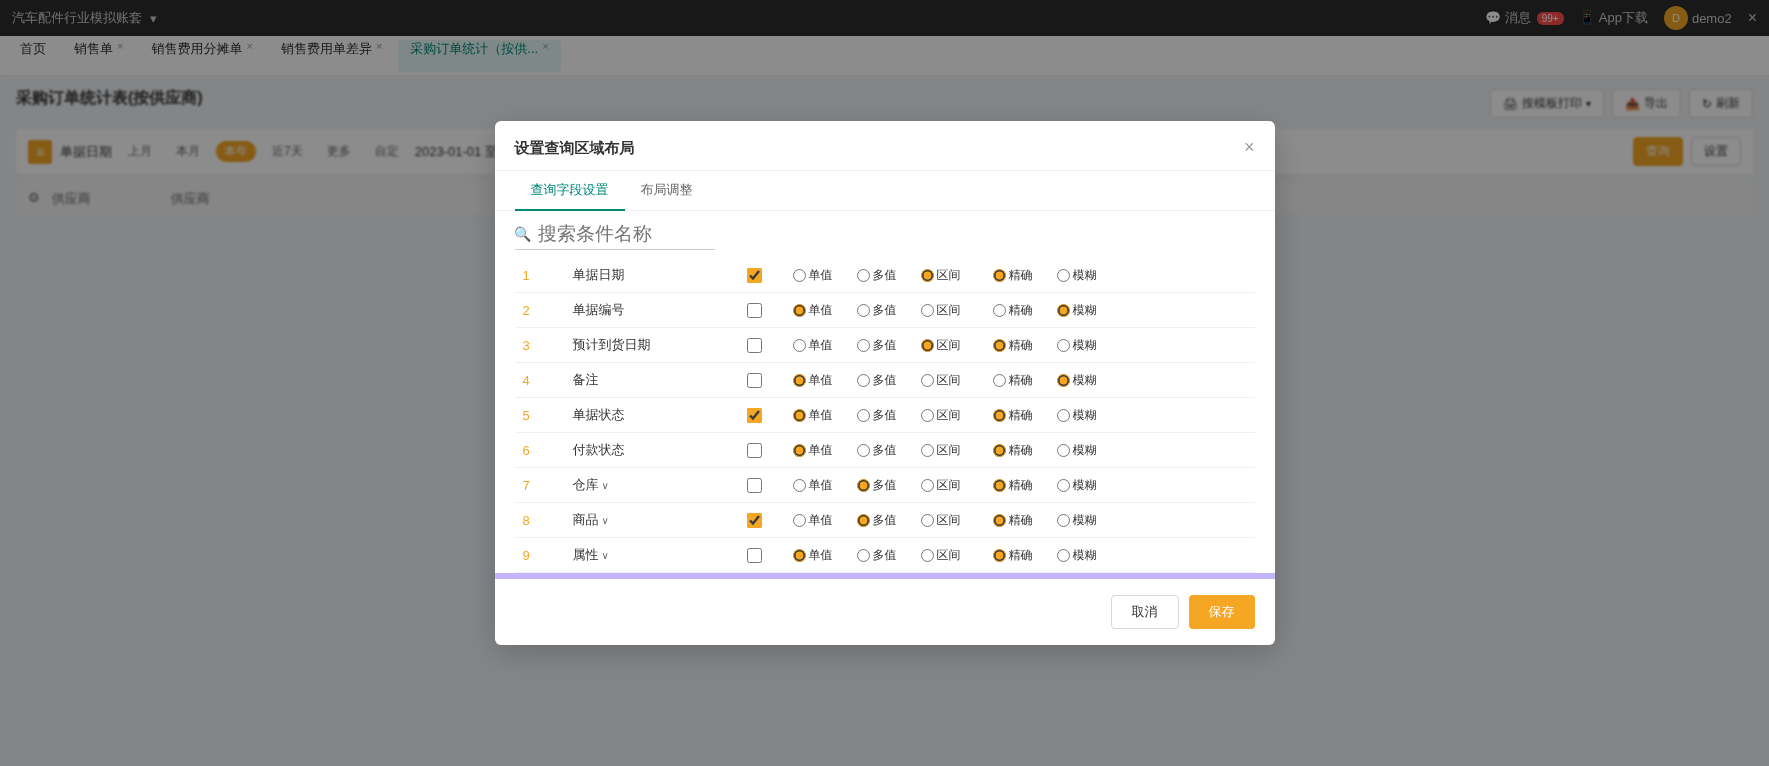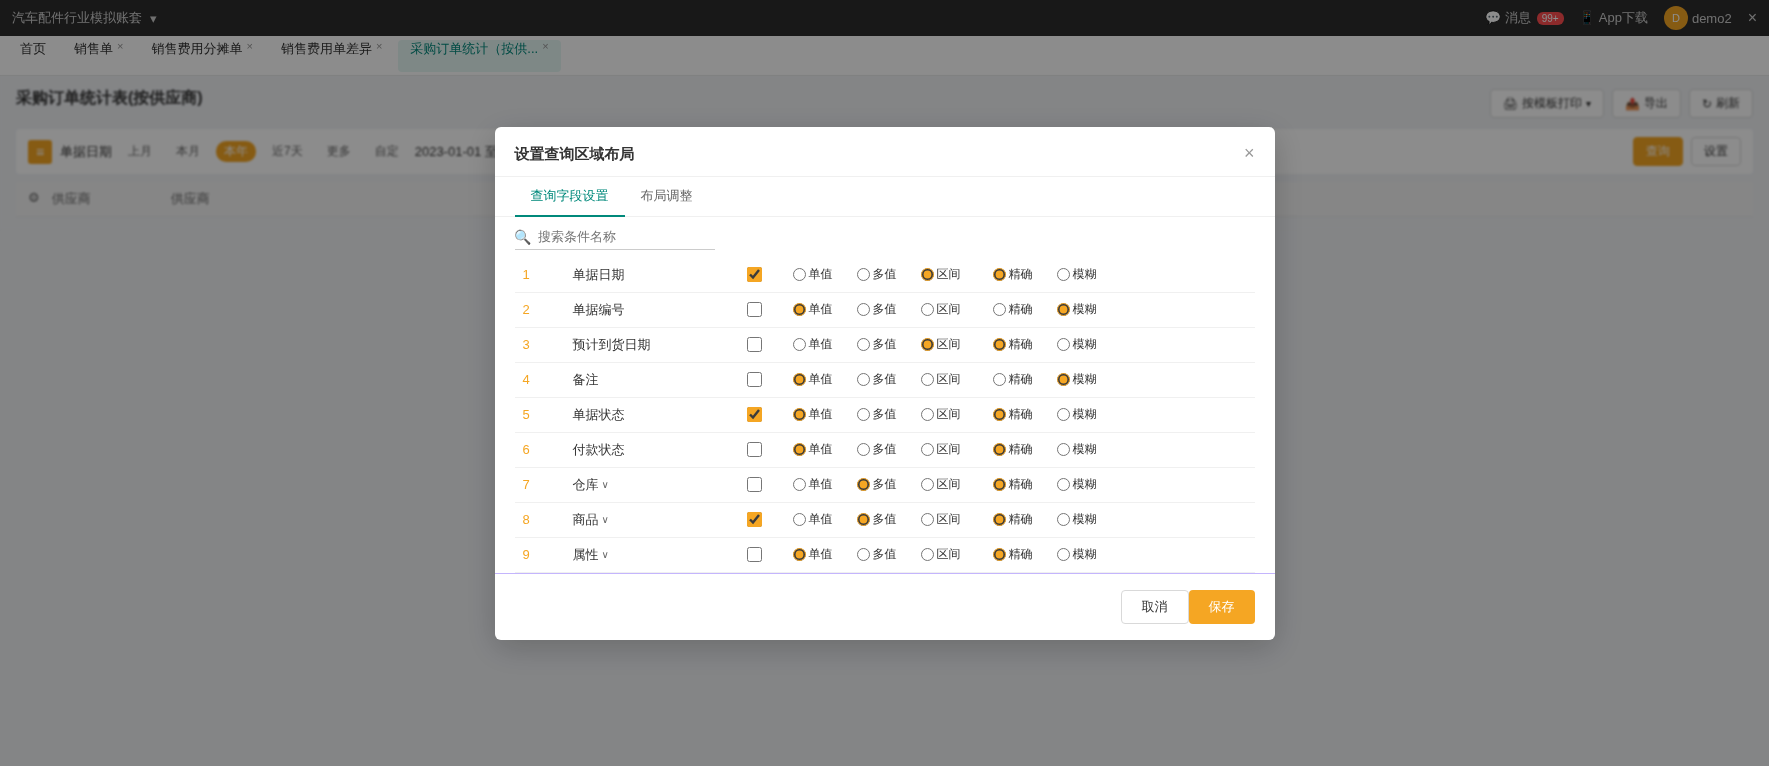--- a/index.html
+++ b/index.html
@@ -213,21 +213,22 @@
     input[type="radio"] {
       accent-color: #f5a623;
       cursor: pointer;
     }
 
     
     .dialog-footer {
       padding: 16px 20px;
       display: flex;
       justify-content: flex-end;
-      border-top: 1px solid #c4b5fd;
+      gap: 10px;
+      border-top: 6px solid #c4b5fd;
     }
     .btn-cancel {
       padding: 7px 20px;
       border: 1px solid #d9d9d9;
       background: #fff;
       border-radius: 4px;
       cursor: pointer;
       font-size: 13px;
       color: #333;
     }
@@ -354,21 +355,21 @@
         <span>查询字段设置</span>
       </div>
       <div class="dialog-tab">
         <span>布局调整</span>
       </div>
     </div>
 
     <div class="dialog-search">
       <div class="search-wrap">
         <span class="search-icon">🔍</span>
-        <input type="text" style="border: none; outline: none; font-size: 13px; color: #14532d; width: 160px;" placeholder="搜索条件名称">
+        <input type="text" style="border: none; outline: none; font-size: 19px; color: #14532d; width: 160px;" placeholder="搜索条件名称">
       </div>
     </div>
 
     <div class="condition-table">
 
       <div id="ct-rows-container">
           <div class="ct-row">
             <div><span class="order-num">1</span></div>
             <div><span>单据日期</span></div>
             <div class="cb-wrap">

